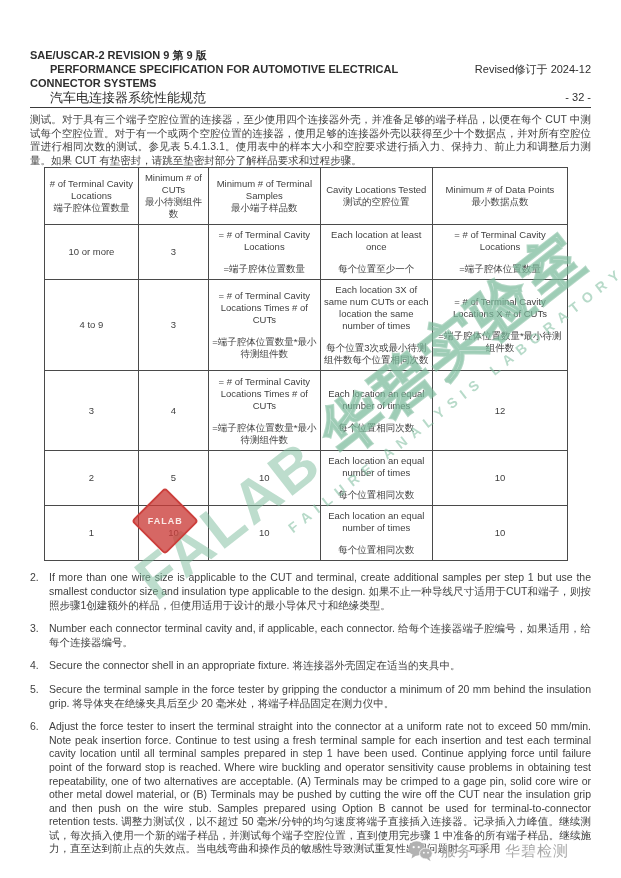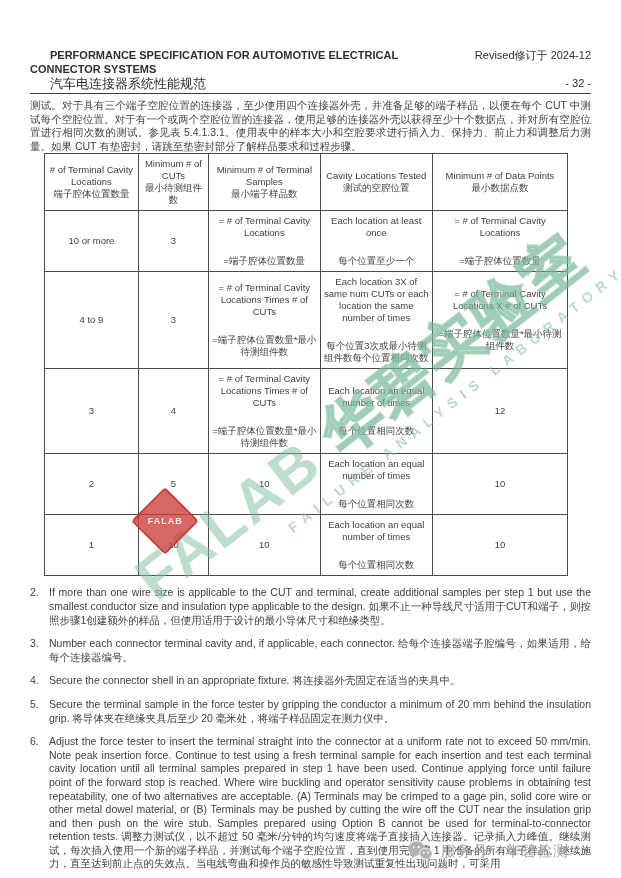--- a/index.html
+++ b/index.html
@@ -33,21 +33,21 @@
   table.spec{
     border-collapse:collapse;margin-left:14px;width:524px;
     font-size:9.5px;line-height:12px;color:#3f3f3f;table-layout:fixed;
   }
   table.spec td,table.spec th{
     border:1px solid #4a4a4a;padding:4px 3px;text-align:center;
     vertical-align:middle;font-weight:normal;word-wrap:break-word;
   }
   .c1{width:17.8%;} .c2{width:13%;} .c3{width:21.4%;} .c4{width:21.6%;} .c5{width:26.2%;}
   .en{display:block;}
-  .cn{display:block;margin-top:16px;}
+  .cn{display:block;margin-top:10px;}
   .cn:empty{display:none;margin-top:0;}
   tr.hrow{height:46px;padding-left:39px;} tr.r1{height:44px;} tr.r2{height:82px;}
   tr.r3{height:80px;} tr.r4{height:44px;} tr.r5{height:46px;}
 
   
   .items{margin-top:9px;}
   .item{display:flex;margin-top:10px;font-size:10.5px;line-height:13.6px;color:#3f3f3f;}
   .item-num{flex:none;width:19px;}
   .item-text{flex:1;text-align:justify;}
 
@@ -85,20 +85,21 @@
     color:#a9a9a9;font-size:15px;letter-spacing:1px;z-index:4;
   }
   .footer .icon{width:26px;height:22px;margin-right:8px;}
 </style>
 </head>
 <body>
 
 <div class="page">
 
   <div class="hdr">
+    <div class="hdr-line1">SAE/USCAR-2 REVISION 9 第 9 版</div>
     <div class="hdr-row">
       <div class="hdr-line2">PERFORMANCE SPECIFICATION FOR AUTOMOTIVE ELECTRICAL</div>
       <div class="hdr-revised">Revised修订于 2024-12</div>
     </div>
     <div class="hdr-line2">CONNECTOR SYSTEMS</div>
     <div class="hdr-row">
       <div class="hdr-line4">汽车电连接器系统性能规范</div>
       <div class="hdr-pageno">- 32 -</div>
     </div>
   </div>

